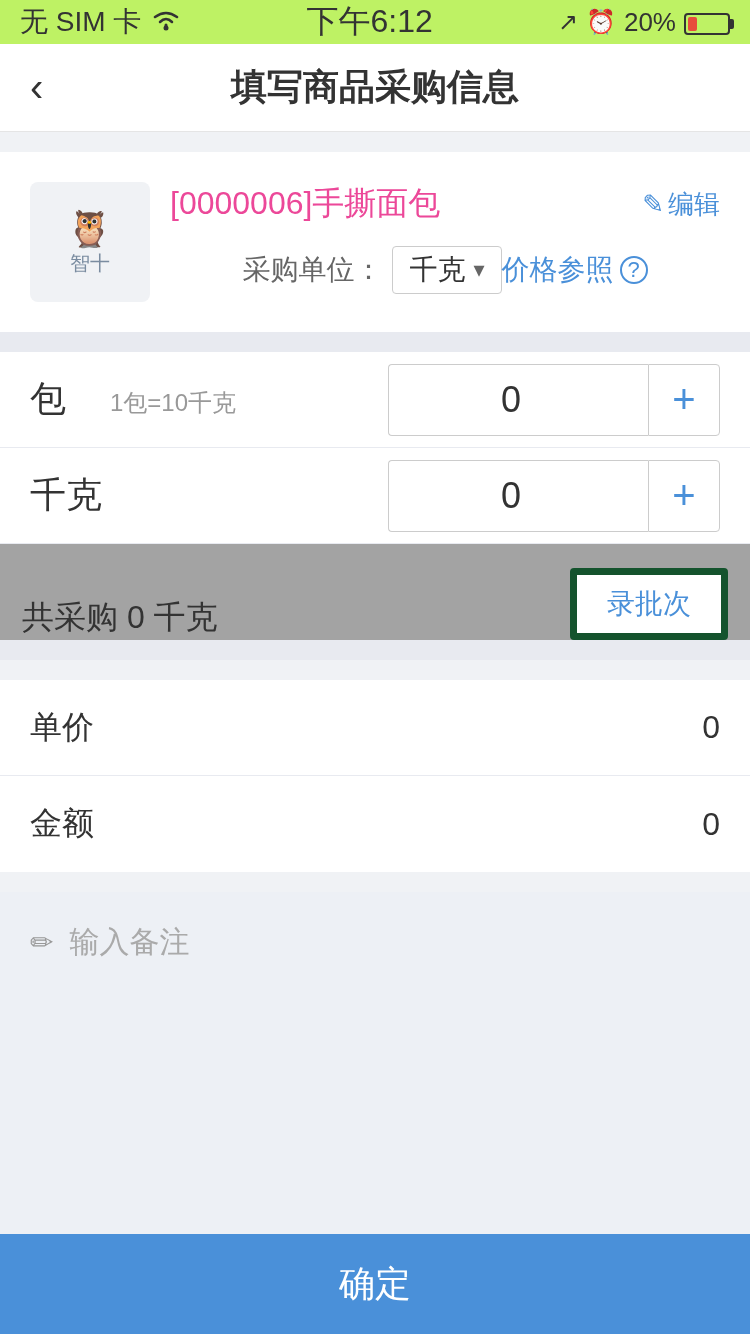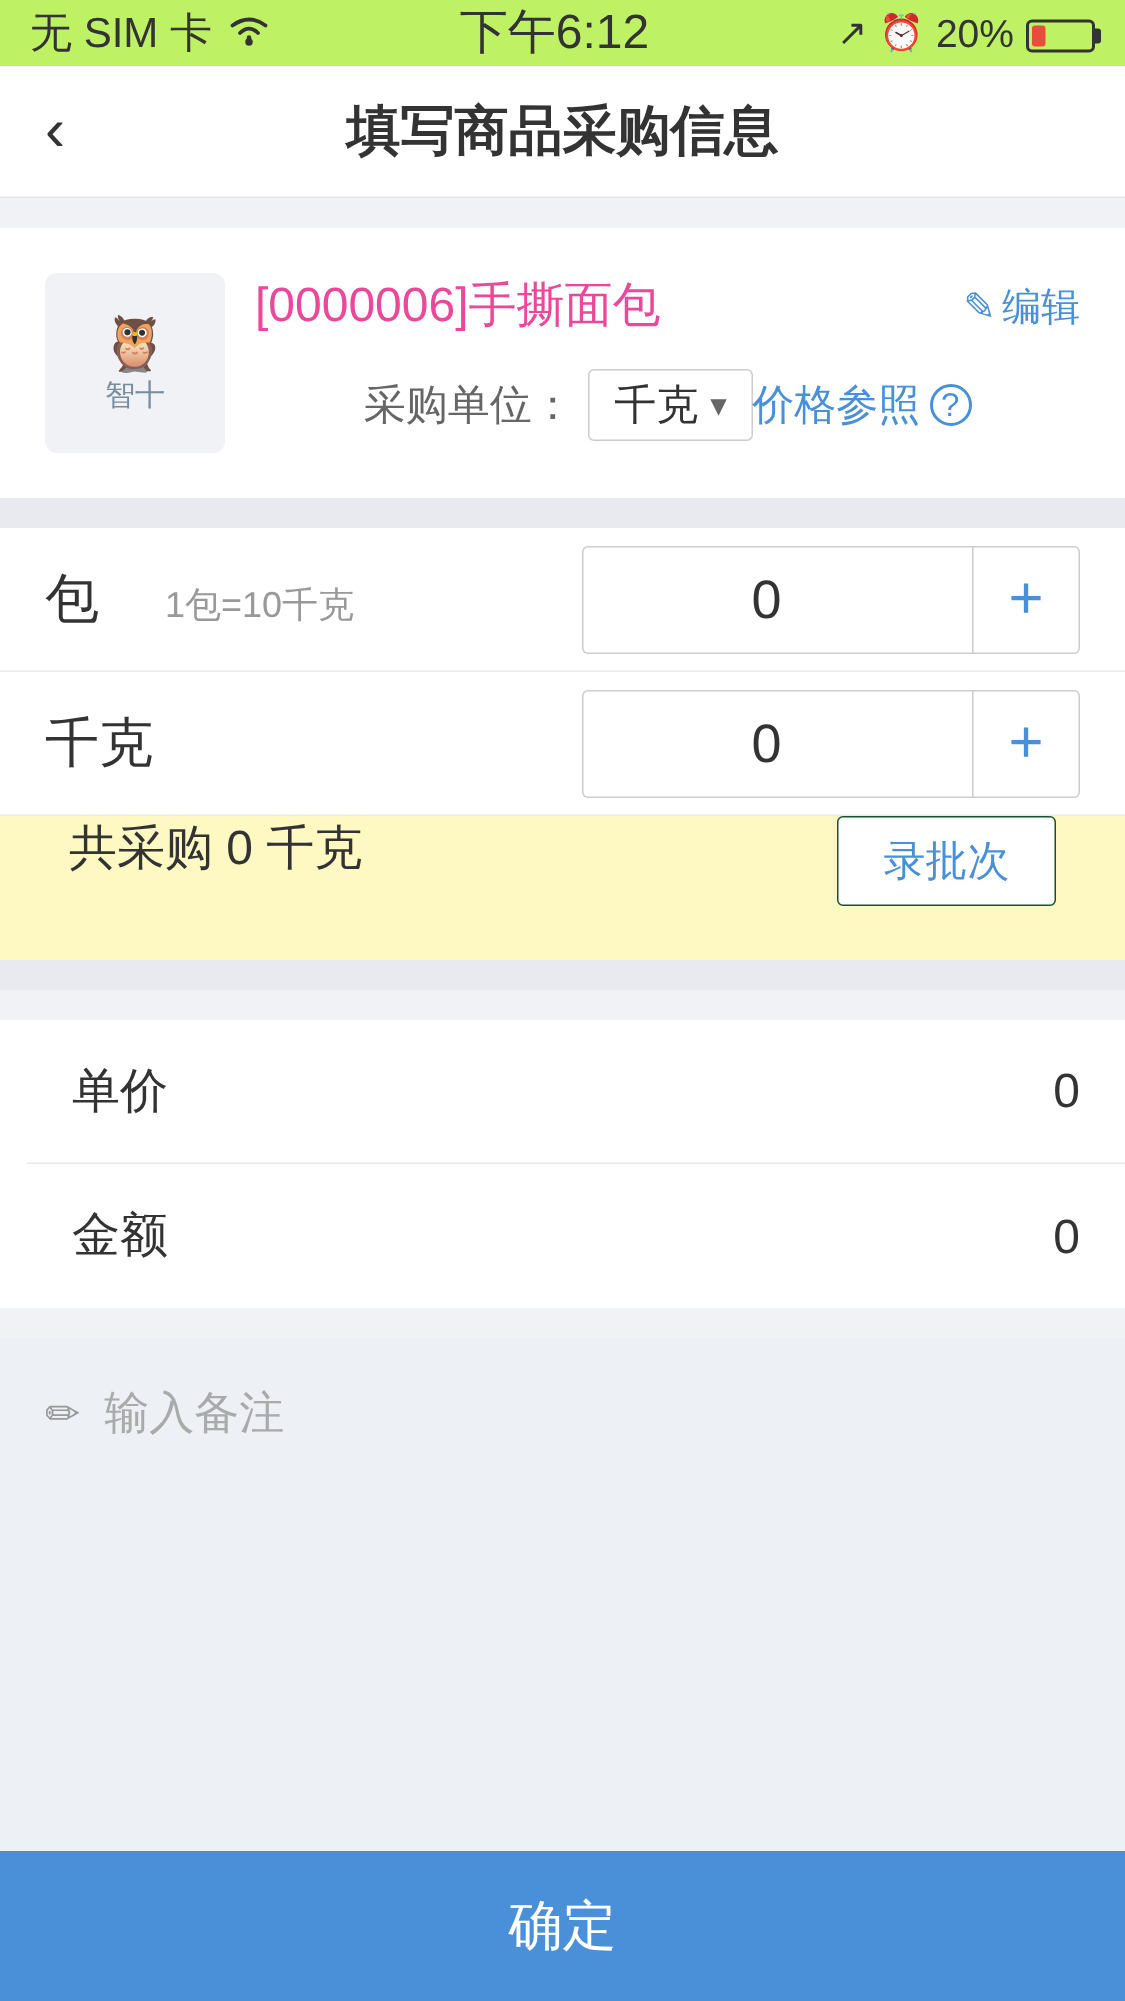--- a/index.html
+++ b/index.html
@@ -207,46 +207,45 @@
       font-size: 40px;
       color: #4a90d9;
       display: flex;
       align-items: center;
       justify-content: center;
       cursor: pointer;
     }
 
     
     .summary-row {
-      background: #fef9c3;
-      display: flex;
-      align-items: flex-start;
+      background: #a3a3a3;
+      display: flex;
+      align-items: flex-end;
       justify-content: space-between;
-      padding: 0 46px;
+      padding: 0 22px;
       height: 96px;
     }
     .summary-text {
       font-size: 32px;
       color: #333;
     }
     .batch-btn {
-      border: 1px solid #14532d;
+      border: 7px solid #14532d;
       border-radius: 4px;
       padding: 10px 30px;
       font-size: 28px;
       color: #4a90d9;
       background: #fff;
       cursor: pointer;
     }
 
     
     .price-section {
       background: #fff;
       margin-top: 20px;
-      padding-left: 18px;
     }
     .price-row {
       display: flex;
       align-items: center;
       justify-content: space-between;
       padding: 0 30px;
       height: 96px;
       border-bottom: 1px solid #e8eaf0;
     }
     .price-row:last-child {

